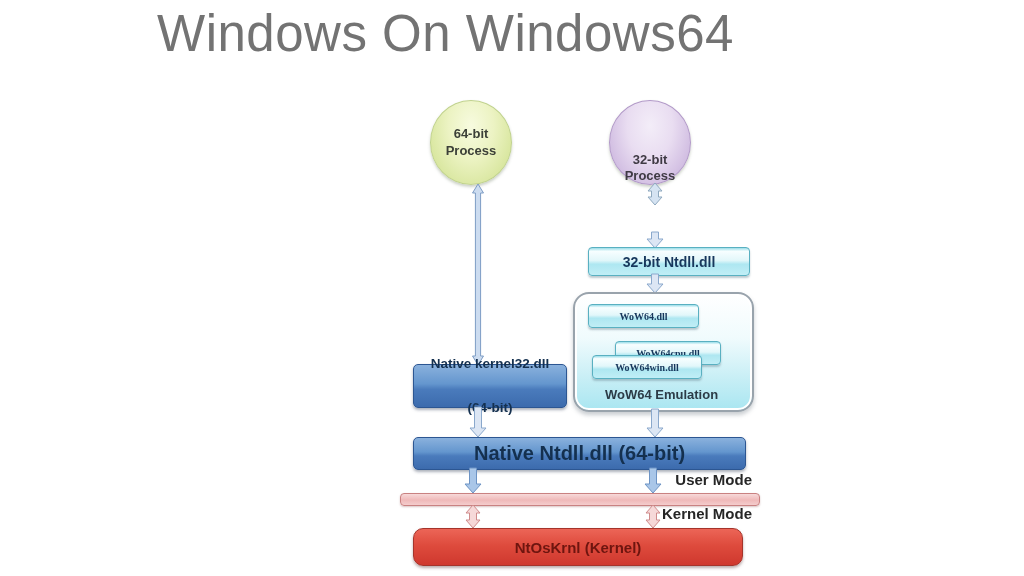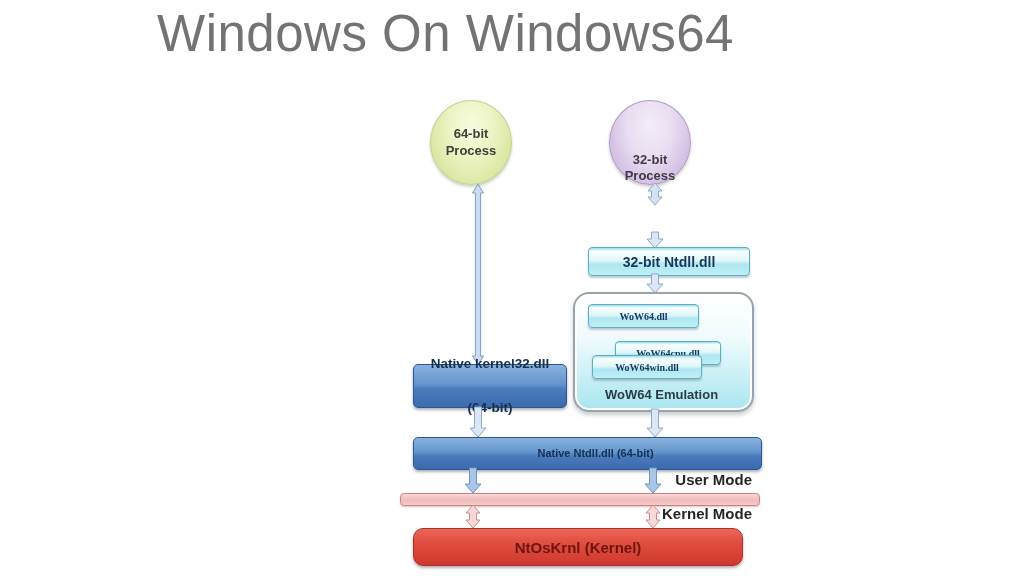--- a/index.html
+++ b/index.html
@@ -63,21 +63,21 @@
 
   
   .blue-box{
     border-radius:5px;border:1px solid #2c5692;
     background:linear-gradient(180deg,#8ab1dd 0%,#6496ce 45%,#4a7bbc 58%,#3c6bad 100%);
     color:#14304f;display:flex;flex-direction:column;align-items:center;justify-content:center;
     font-size:13.5px;font-weight:600;line-height:1.35;text-align:center;
     box-shadow:0 2px 3px rgba(90,100,120,0.5);
   }
   .native-k32{left:413px;top:364px;width:152px;height:42px;gap:25px;}
-  .native-ntdll{left:413px;top:437px;width:331px;height:31px;font-size:11px;padding-left:16px;}
+  .native-ntdll{left:413px;top:437px;width:331px;height:31px;font-size:20px;}
 
   
   .pink-bar{
     left:400px;top:493px;width:358px;height:11px;border-radius:4px;
     border:1px solid #c98181;
     background:linear-gradient(180deg,#f7d9d9 0%,#efb9b9 55%,#f4cccc 100%);
     box-shadow:0 1px 2px rgba(160,110,110,0.4);
   }
   .mode-label{
     width:120px;text-align:right;font-size:15px;font-weight:600;color:#262626;

